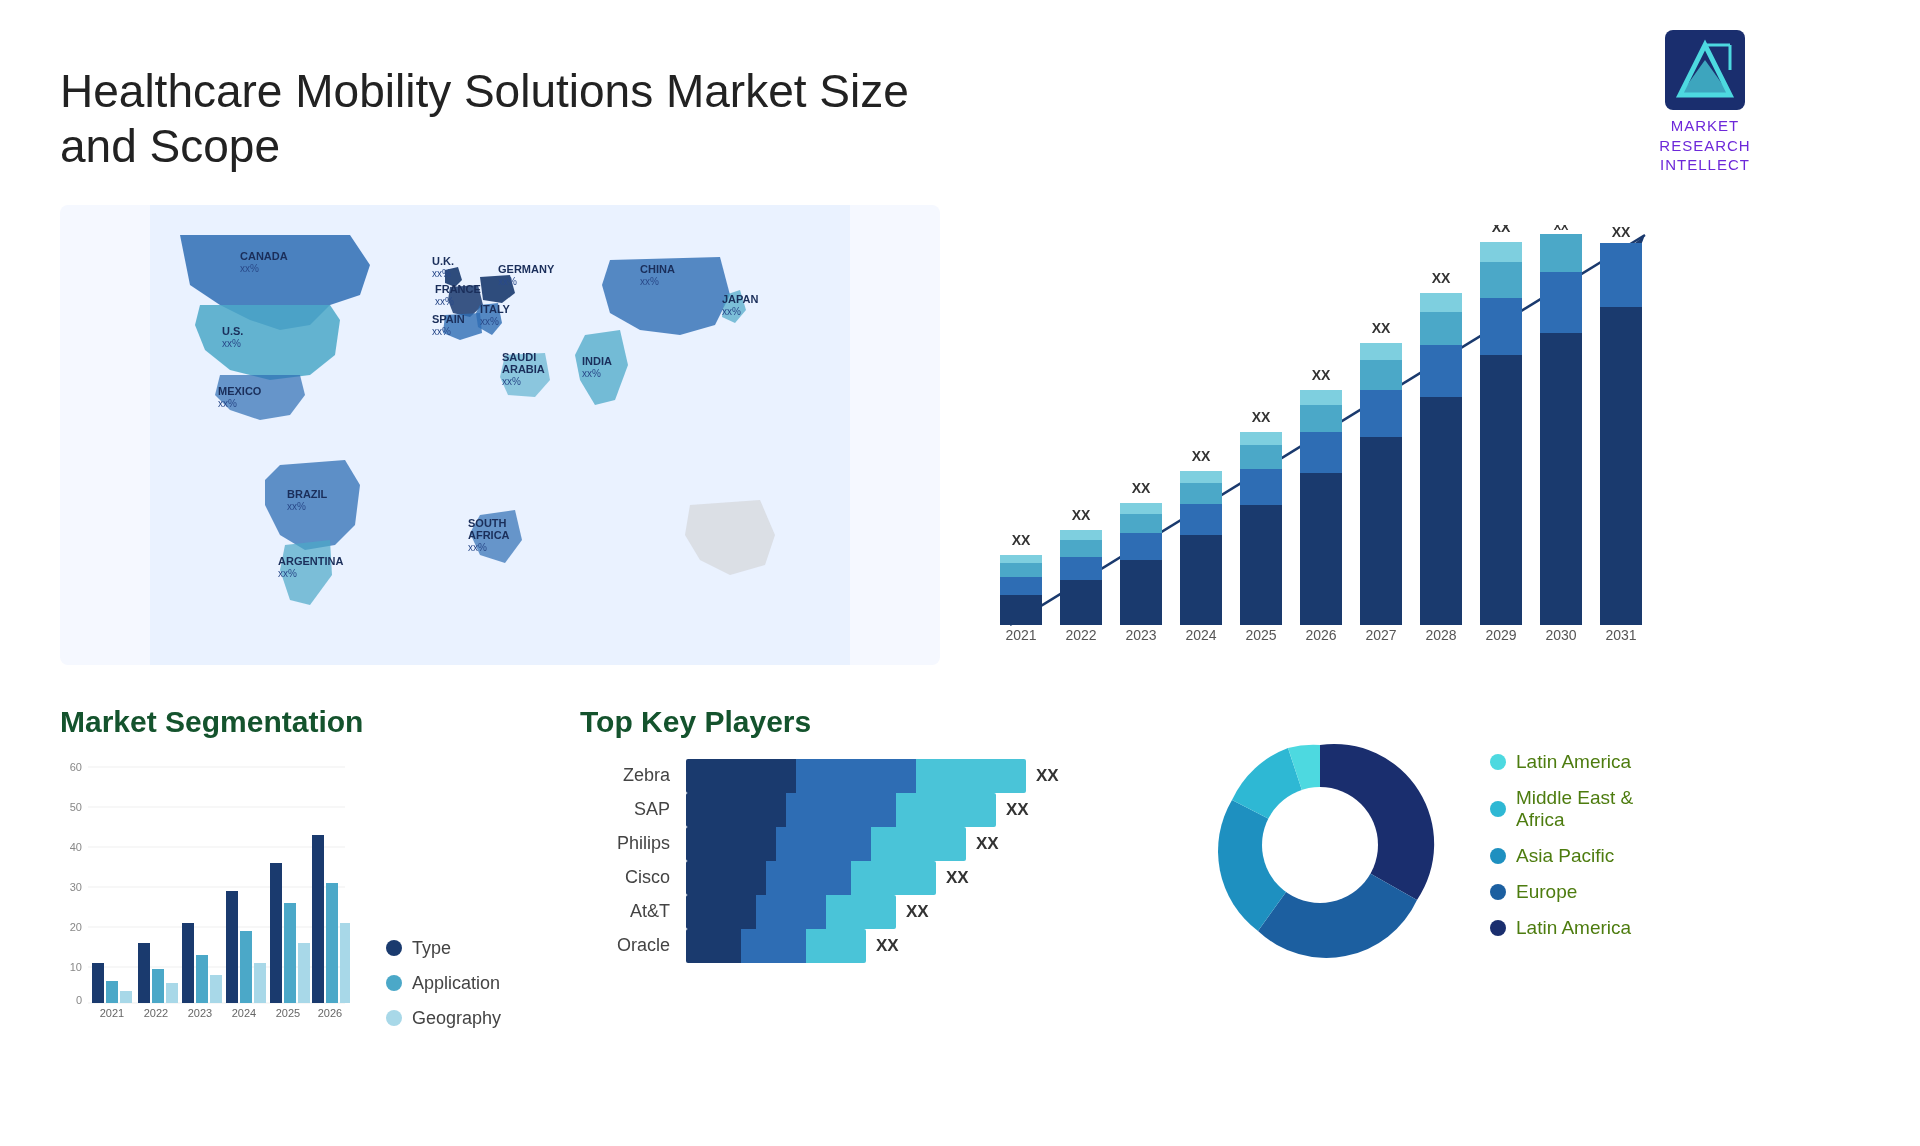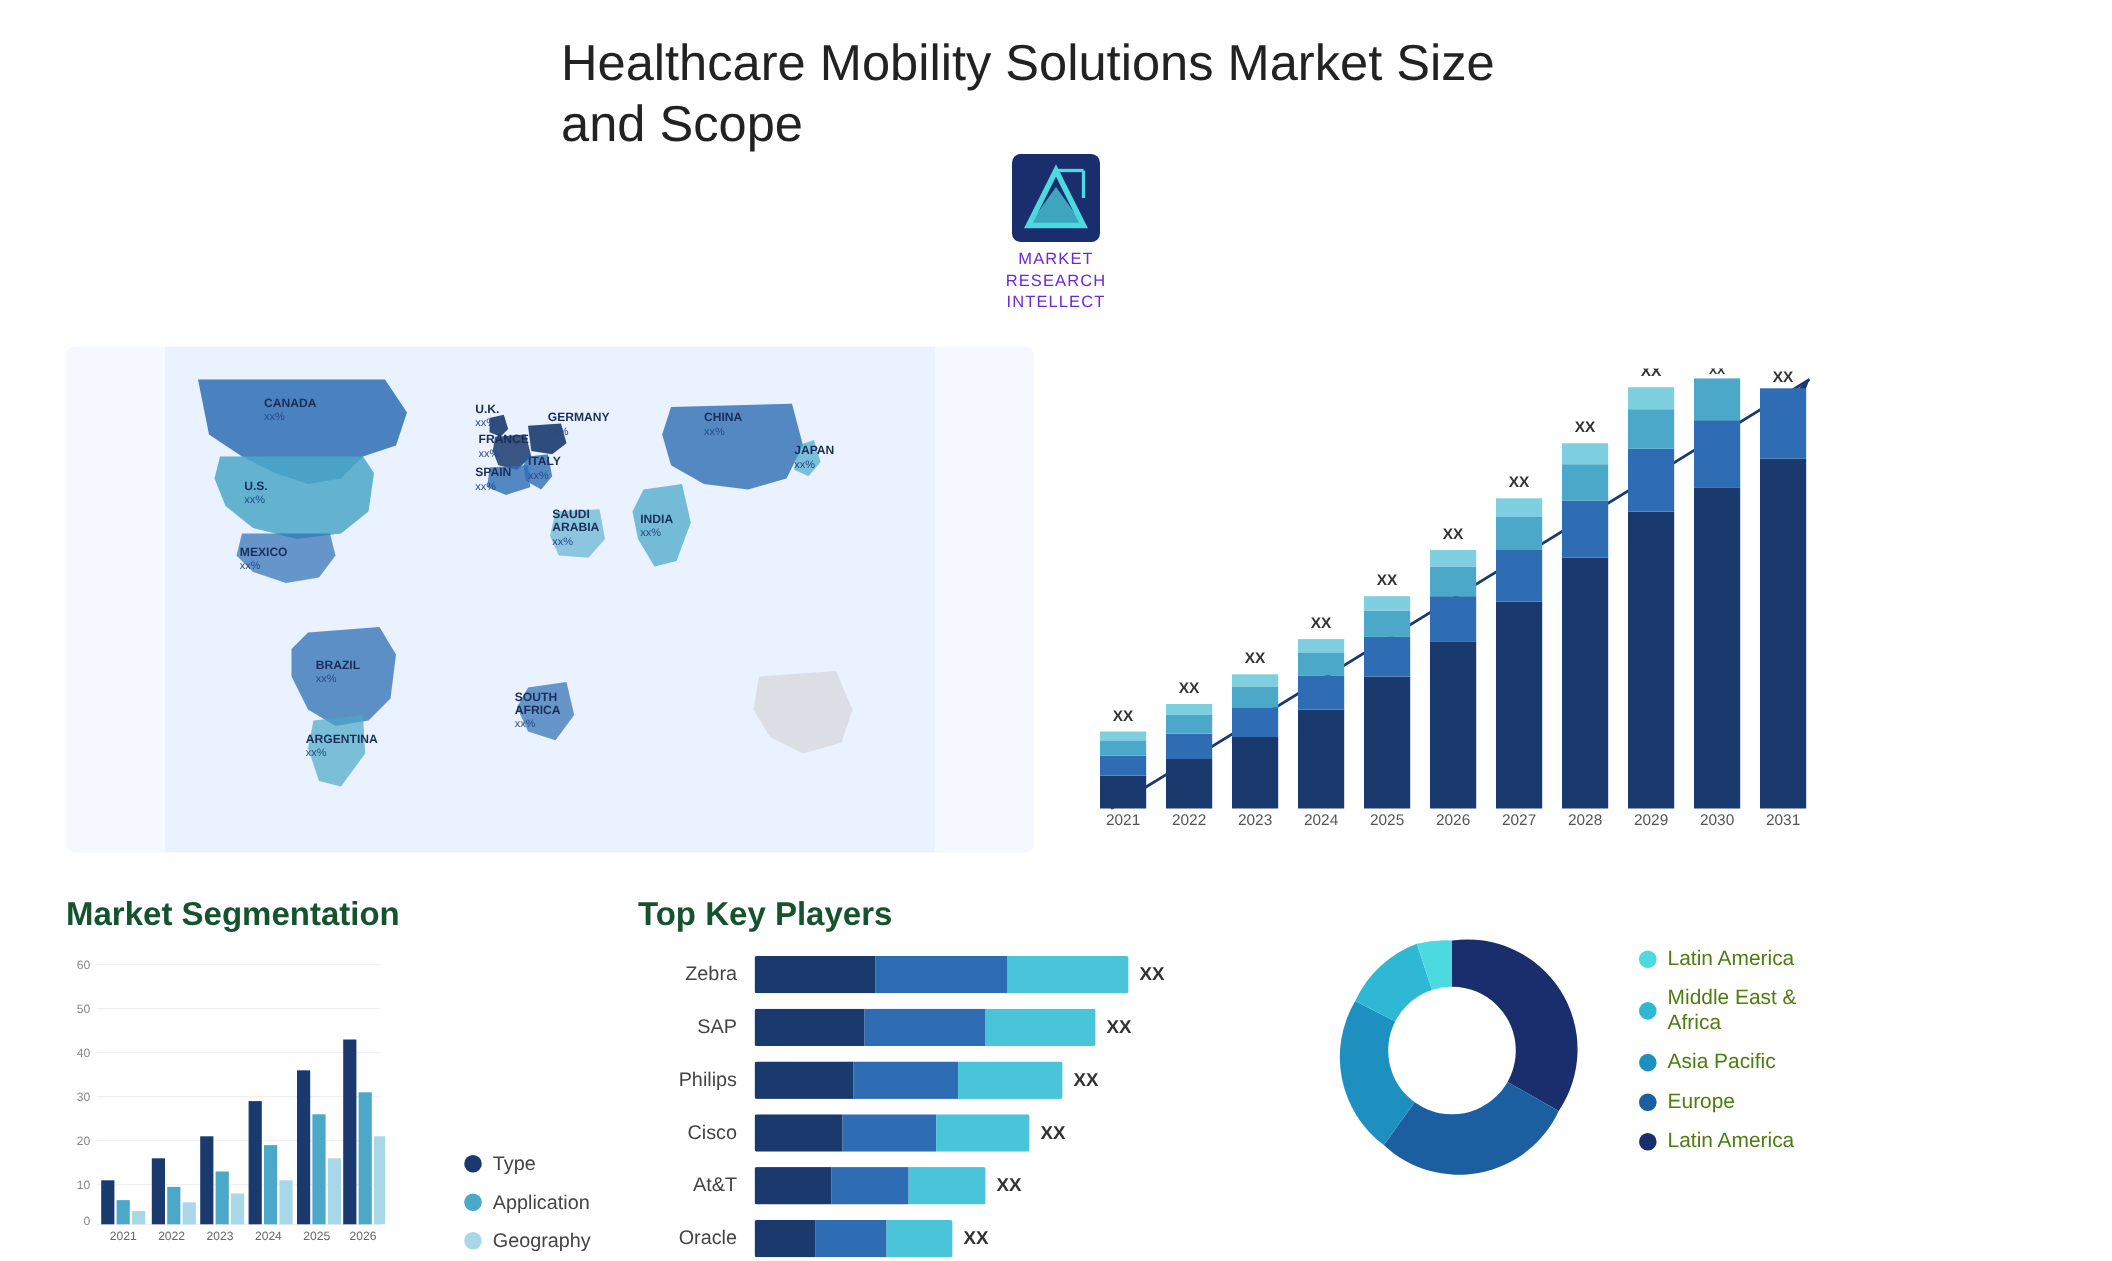--- a/index.html
+++ b/index.html
@@ -15,23 +15,22 @@
       width: 1920px;
       min-height: 1146px;
       padding: 30px 60px 30px 60px;
       position: relative;
     }
 
     
     .header {
       display: flex;
       justify-content: space-between;
-      align-items: center;
+      align-items: flex-end;
       margin-bottom: 30px;
-      flex-direction: column;
     }
 
     .main-title {
       font-size: 46px;
       font-weight: 400;
       color: #222;
       max-width: 900px;
       line-height: 1.2;
     }
 
@@ -112,21 +111,20 @@
     .seg-legend {
       display: flex;
       flex-direction: column;
       gap: 14px;
     }
 
     .legend-item {
       display: flex;
       align-items: center;
       gap: 10px;
-      margin-left: 36px;
     }
 
     .legend-dot {
       width: 16px;
       height: 16px;
       border-radius: 50%;
       flex-shrink: 0;
     }
 
     .legend-label {
@@ -135,21 +133,21 @@
     }
 
     
     .players-container {
       flex: 0 0 560px;
     }
 
     .players-bars {
       display: flex;
       flex-direction: column;
-      gap: 14px;
+      gap: 0;
       margin-top: 10px;
     }
 
     .player-row {
       display: flex;
       align-items: center;
       gap: 16px;
     }
 
     .player-name {

